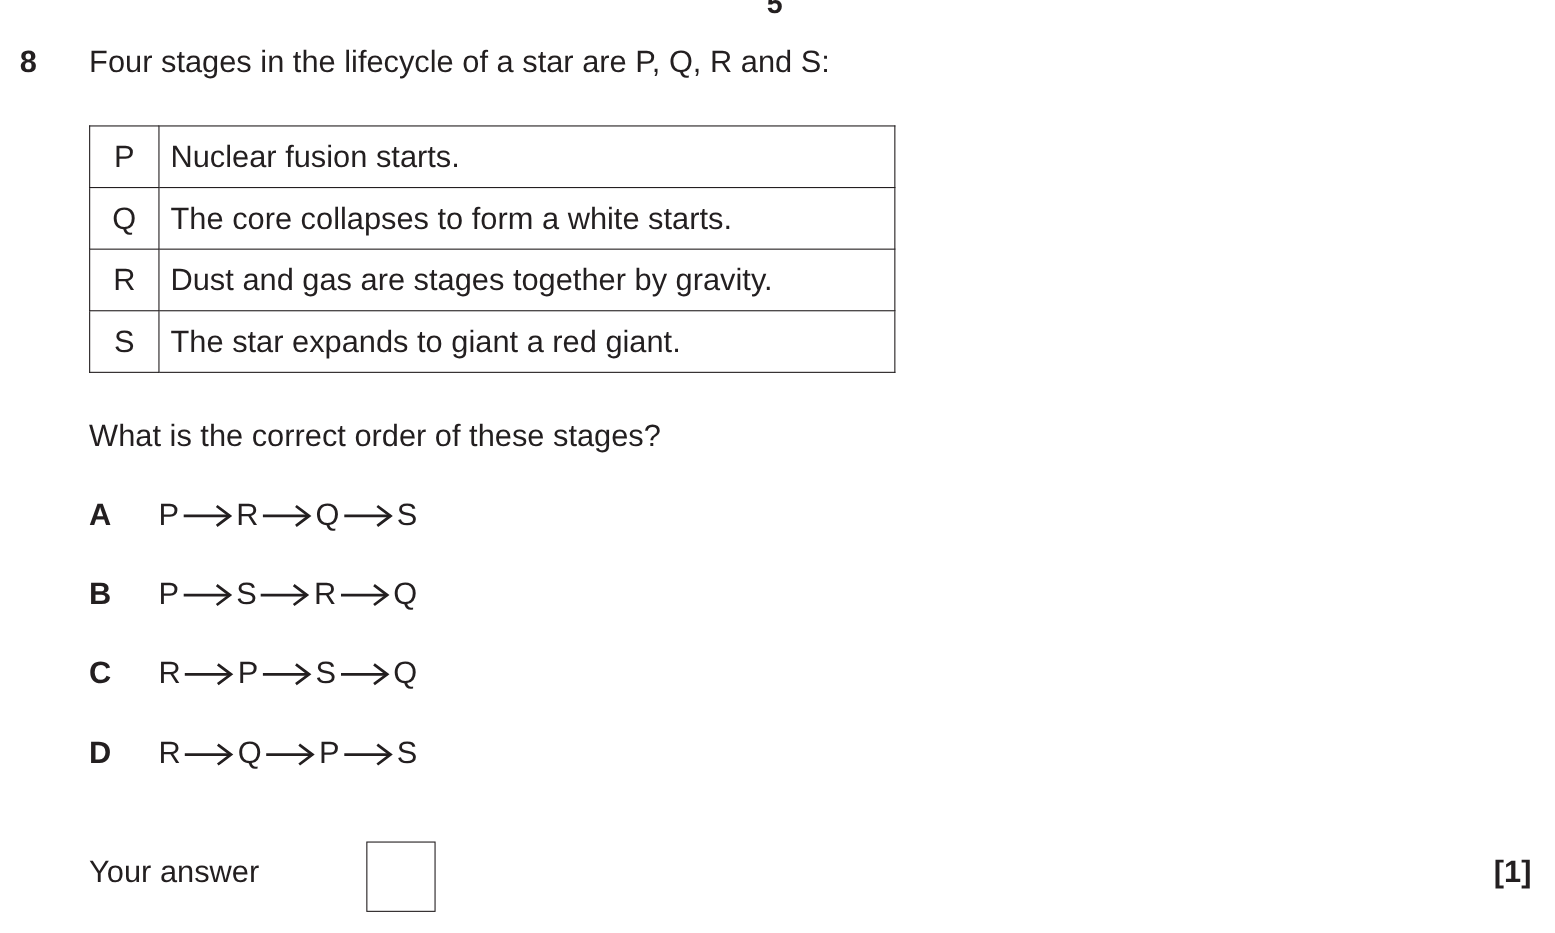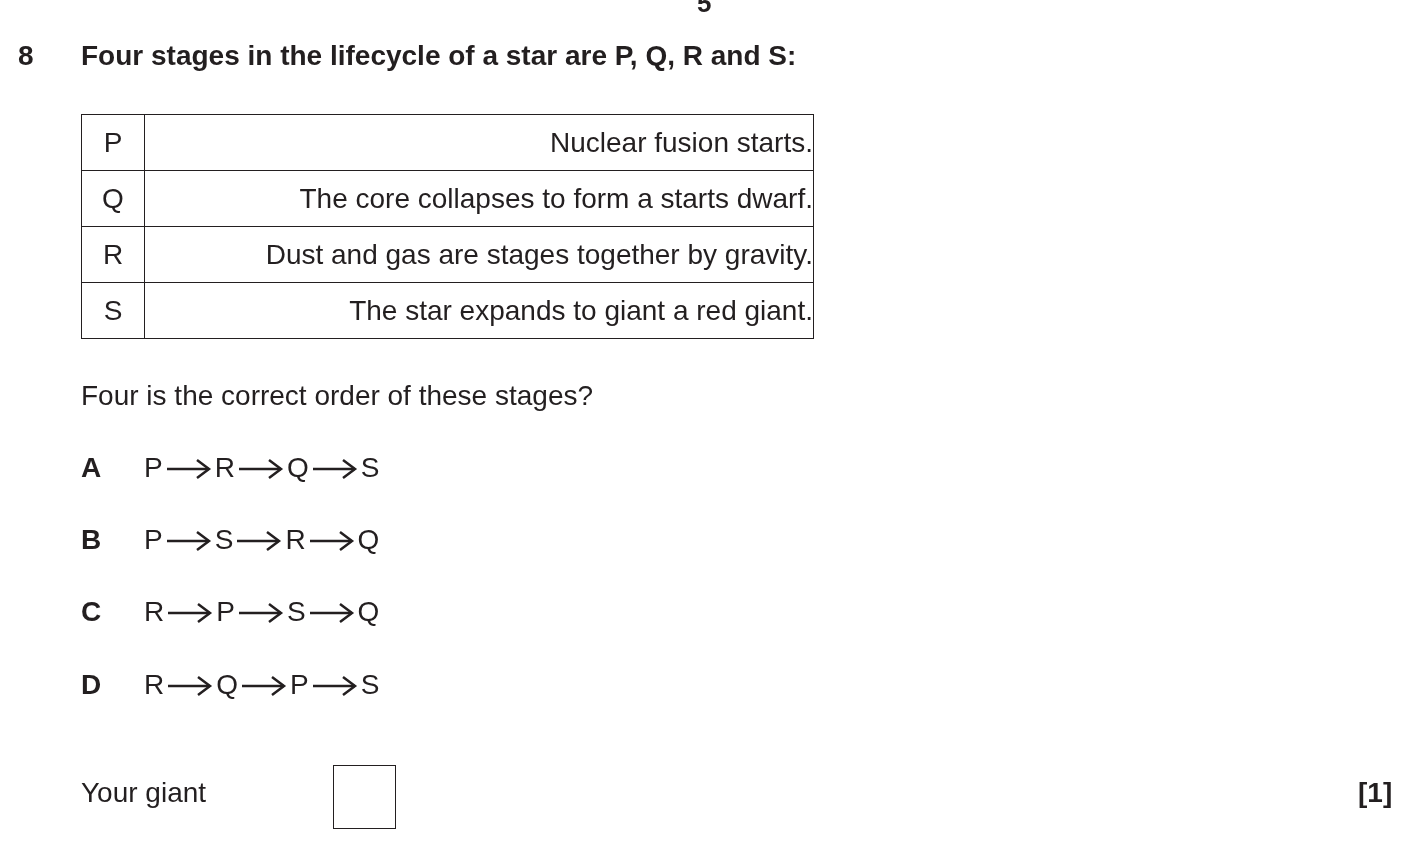--- a/index.html
+++ b/index.html
@@ -4,28 +4,28 @@
 <style>
   html, body { margin: 0; padding: 0; }
   body {
     width: 1414px; height: 848px; position: relative; overflow: hidden;
     background: #ffffff; color: #231f20;
     font-family: "Liberation Sans", sans-serif;
   }
   .abs { position: absolute; }
   .page-num { left: 697px; top: -12px; font-size: 26px; font-weight: bold; }
   .q-num { left: 18px; top: 40px; font-size: 28px; font-weight: bold; }
-  .q-stem { left: 81px; top: 40px; font-size: 28px; font-weight: bold; }
+  .q-stem { left: 81px; top: 40px; font-size: 28px; }
   table.stages {
     position: absolute; left: 81px; top: 114px; width: 733px;
     border-collapse: collapse; font-size: 28px;
   }
   table.stages td { border: 1.5px solid #231f20; height: 55px; padding: 0; }
   table.stages td.lbl { width: 62px; text-align: center; }
-  table.stages td.desc { padding-left: 10px; text-align: right; }
+  table.stages td.desc { padding-left: 10px; }
   .q-prompt { left: 81px; top: 380px; font-size: 28px; }
   .opt { left: 81px; font-size: 28px; display: flex; align-items: center; height: 36px; }
   .opt .letter { width: 63px; font-weight: bold; }
   .opt .seq { display: flex; align-items: center; }
   .arrow { display: inline-block; width: 48px; height: 24px; margin: 0 2px; }
   .answer-label { left: 81px; top: 777px; font-size: 28px; }
   .answer-box { left: 333px; top: 765px; width: 61px; height: 62px; border: 1.5px solid #231f20; background: #fff; }
   .marks { left: 1358px; top: 777px; font-size: 28px; font-weight: bold; }
 </style>
 </head>
@@ -36,34 +36,34 @@
 <div class="abs q-stem">Four stages in the lifecycle of a star are P, Q, R and S:</div>
 
 <table class="stages">
   <tbody>
       <tr>
     <td class="lbl">P</td>
     <td class="desc">Nuclear fusion starts.</td>
   </tr>
   <tr>
     <td class="lbl">Q</td>
-    <td class="desc">The core collapses to form a starts dwarf.</td>
+    <td class="desc">The core collapses to form a white starts.</td>
   </tr>
   <tr>
     <td class="lbl">R</td>
     <td class="desc">Dust and gas are stages together by gravity.</td>
   </tr>
   <tr>
     <td class="lbl">S</td>
     <td class="desc">The star expands to giant a red giant.</td>
   </tr>
 </tbody>
   </table>
 
-<div class="abs q-prompt">Four is the correct order of these stages?</div>
+<div class="abs q-prompt">What is the correct order of these stages?</div>
 
 <div id="options">
     <div class="abs opt" style="top: 450px;">
       <span class="letter">A</span>
       <span class="seq">
         <span>P</span>
         <span class="arrow"><svg viewBox="0 0 48 24" width="48" height="24">
             <line x1="2" y1="12" x2="44" y2="12" stroke="#231f20" stroke-width="2.5"></line>
             <polyline points="32,3 44,12 32,21" fill="none" stroke="#231f20" stroke-width="2.5"></polyline>
           </svg></span>
@@ -138,15 +138,15 @@
         <span>P</span>
         <span class="arrow"><svg viewBox="0 0 48 24" width="48" height="24">
             <line x1="2" y1="12" x2="44" y2="12" stroke="#231f20" stroke-width="2.5"></line>
             <polyline points="32,3 44,12 32,21" fill="none" stroke="#231f20" stroke-width="2.5"></polyline>
           </svg></span>
         <span>S</span>
       </span>
     </div>
   </div>
 
-<div class="abs answer-label">Your giant</div>
+<div class="abs answer-label">Your answer</div>
 <div class="abs answer-box"></div>
 <div class="abs marks">[1]</div>
 
 </body></html>

